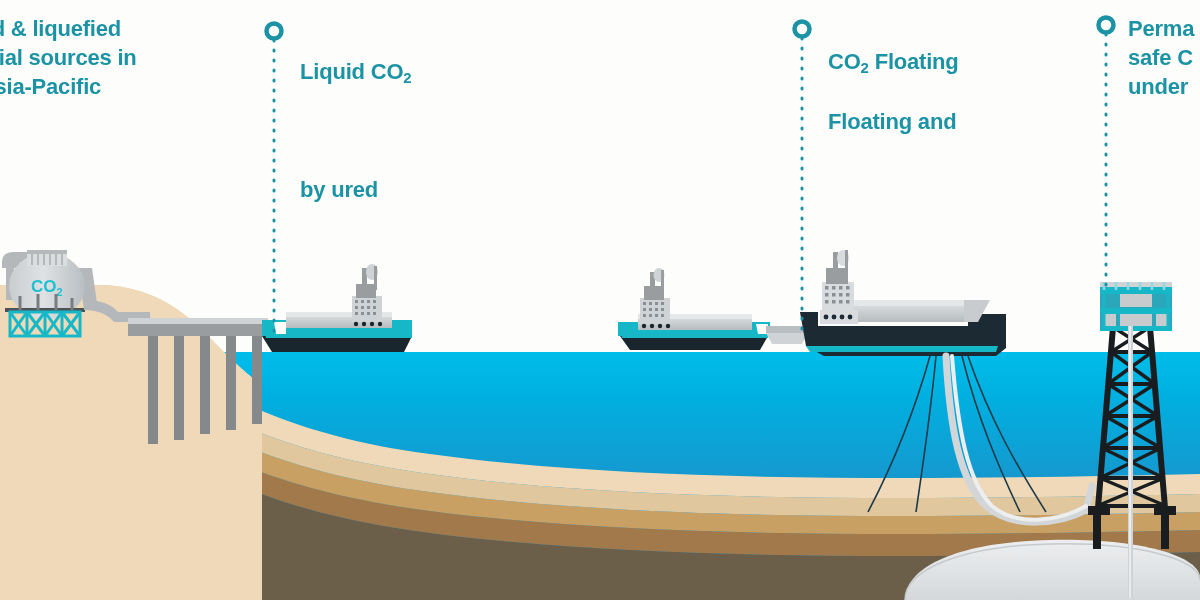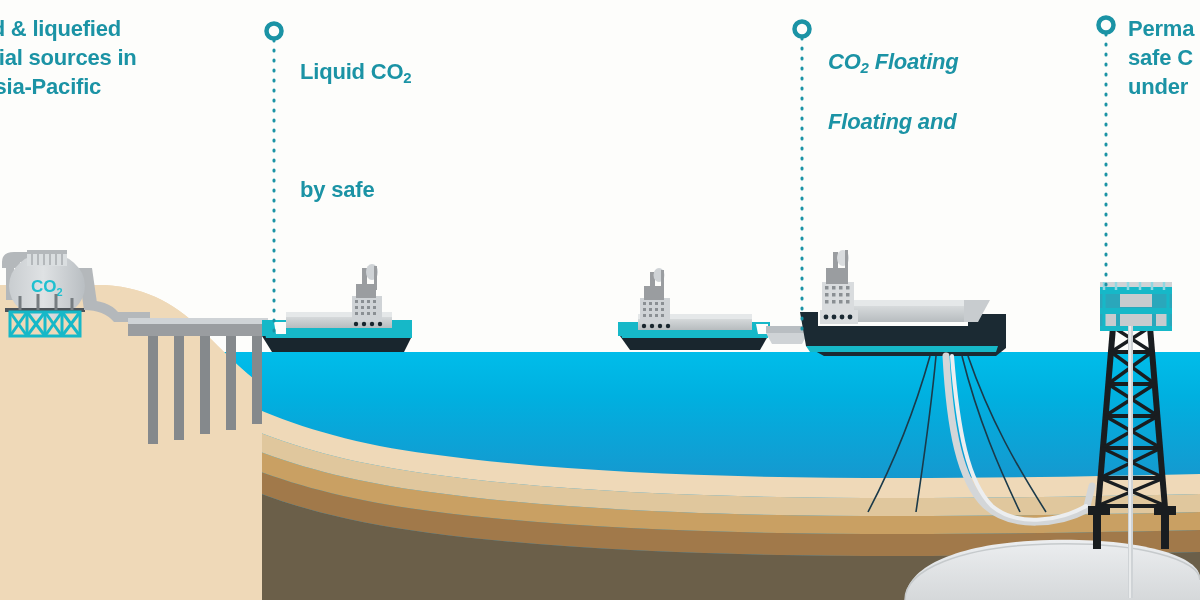--- a/index.html
+++ b/index.html
@@ -33,21 +33,21 @@
     letter-spacing: -0.2px;
   }
   .callout sub {
     font-size: 0.68em;
     vertical-align: baseline;
     position: relative;
     top: 4px;
   }
   #c0 { left: -42px; top: 14px; width: 260px; }
   #c1 { left: 300px; top: 28px; width: 210px; }
-  #c2 { left: 828px; top: 18px; width: 230px; font-style: italic; }
+  #c2 { left: 828px; top: 18px; width: 230px; }
   #c3 { left: 1128px; top: 14px; width: 230px; }
 </style>
 </head>
 <body>
 
 <div id="stage">
 
   <svg id="scene" viewBox="0 0 1200 600" preserveAspectRatio="none">
     <defs>
       <linearGradient id="waterGrad" x1="0" y1="0" x2="0" y2="1">
@@ -434,21 +434,21 @@
     </g>
   </svg>
 
   <div class="callout" id="c0">ured &amp; liquefied
 ustrial sources in
 &amp; Asia-Pacific</div>
 
   <div class="callout" id="c1">
     <span>Liquid CO</span><sub>2</sub><br>
     <br>
-    <span>by safe</span>
+    <span>by ured</span>
   </div>
 
   <div class="callout" id="c2">
     <span>CO</span><sub>2</sub><span> Floating</span><br>
     <span>Floating and</span><br>
   </div>
 
   <div class="callout" id="c3">Perma
 safe C
 under</div>

